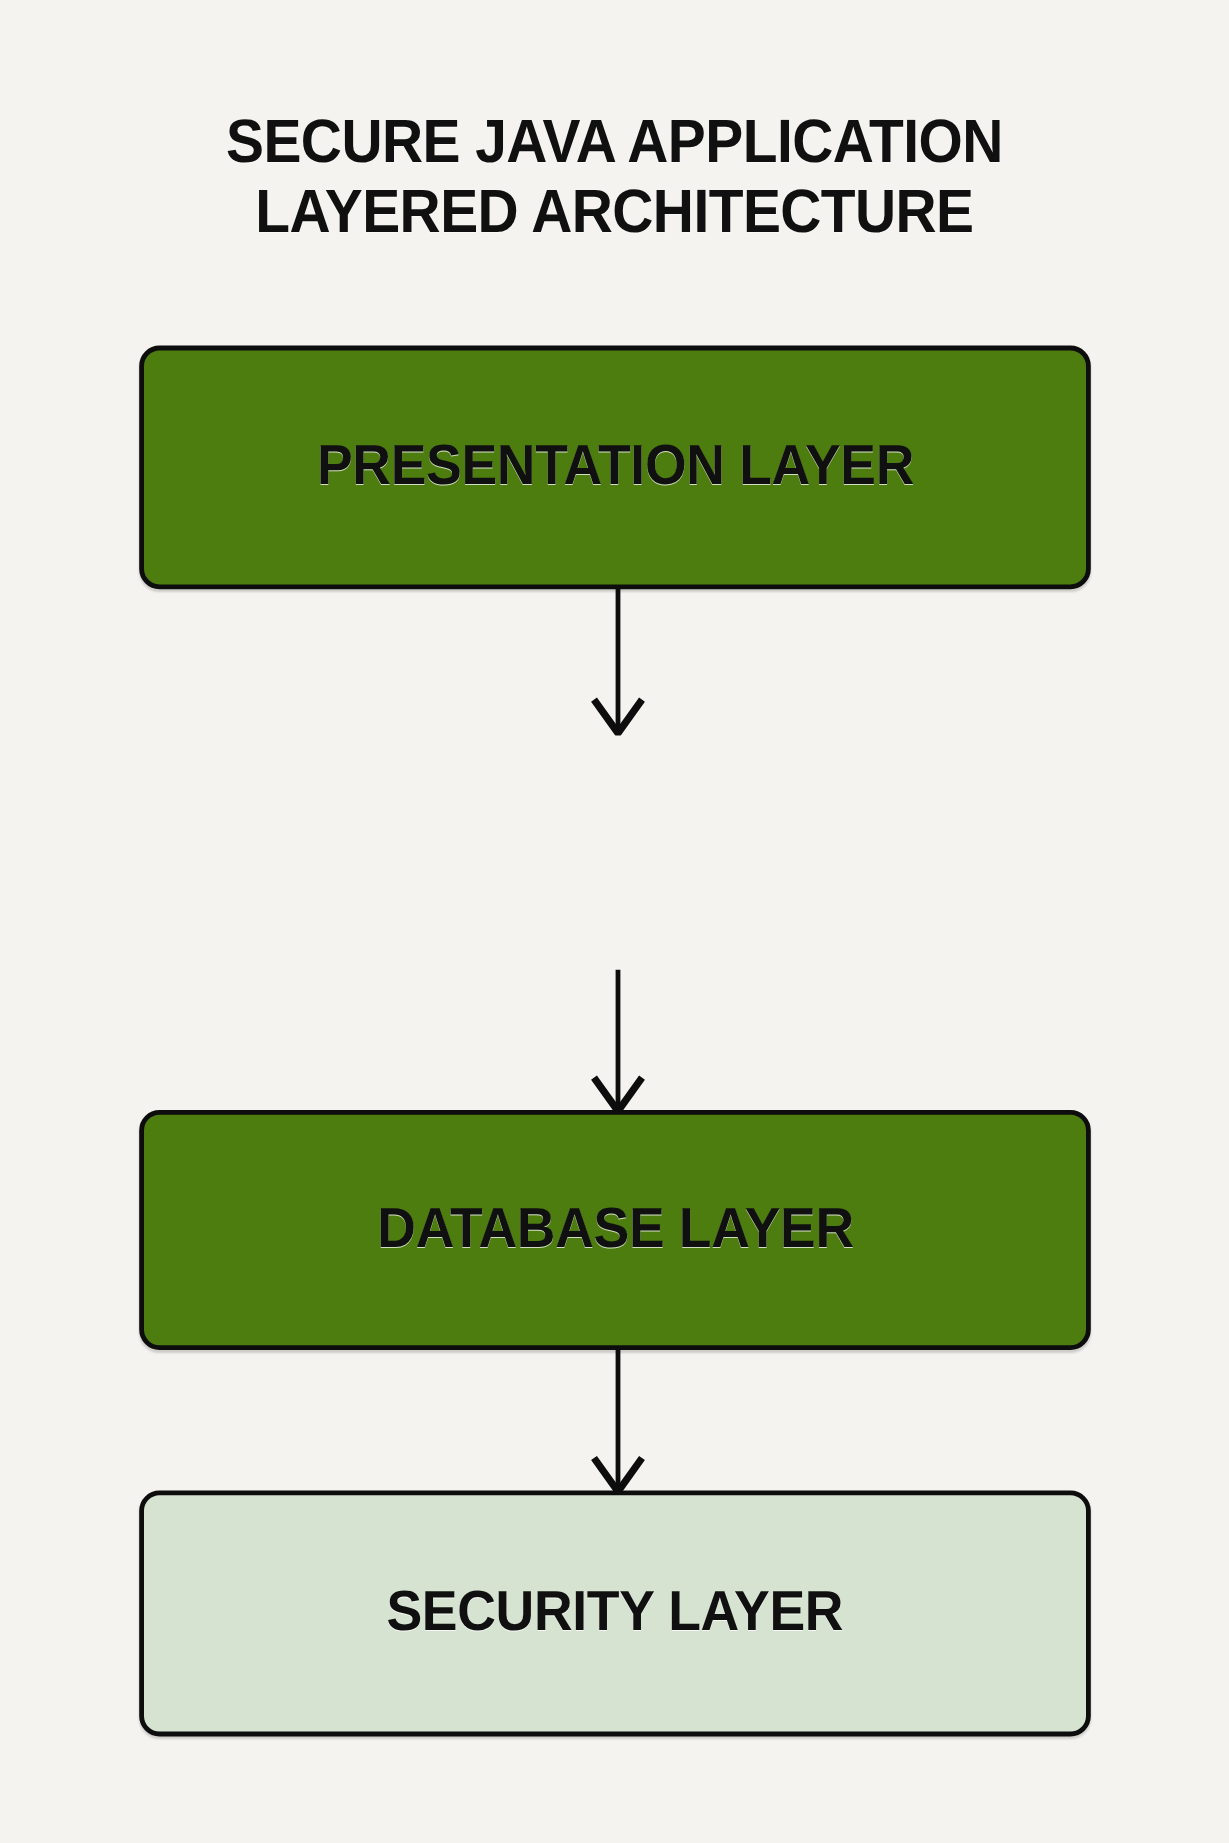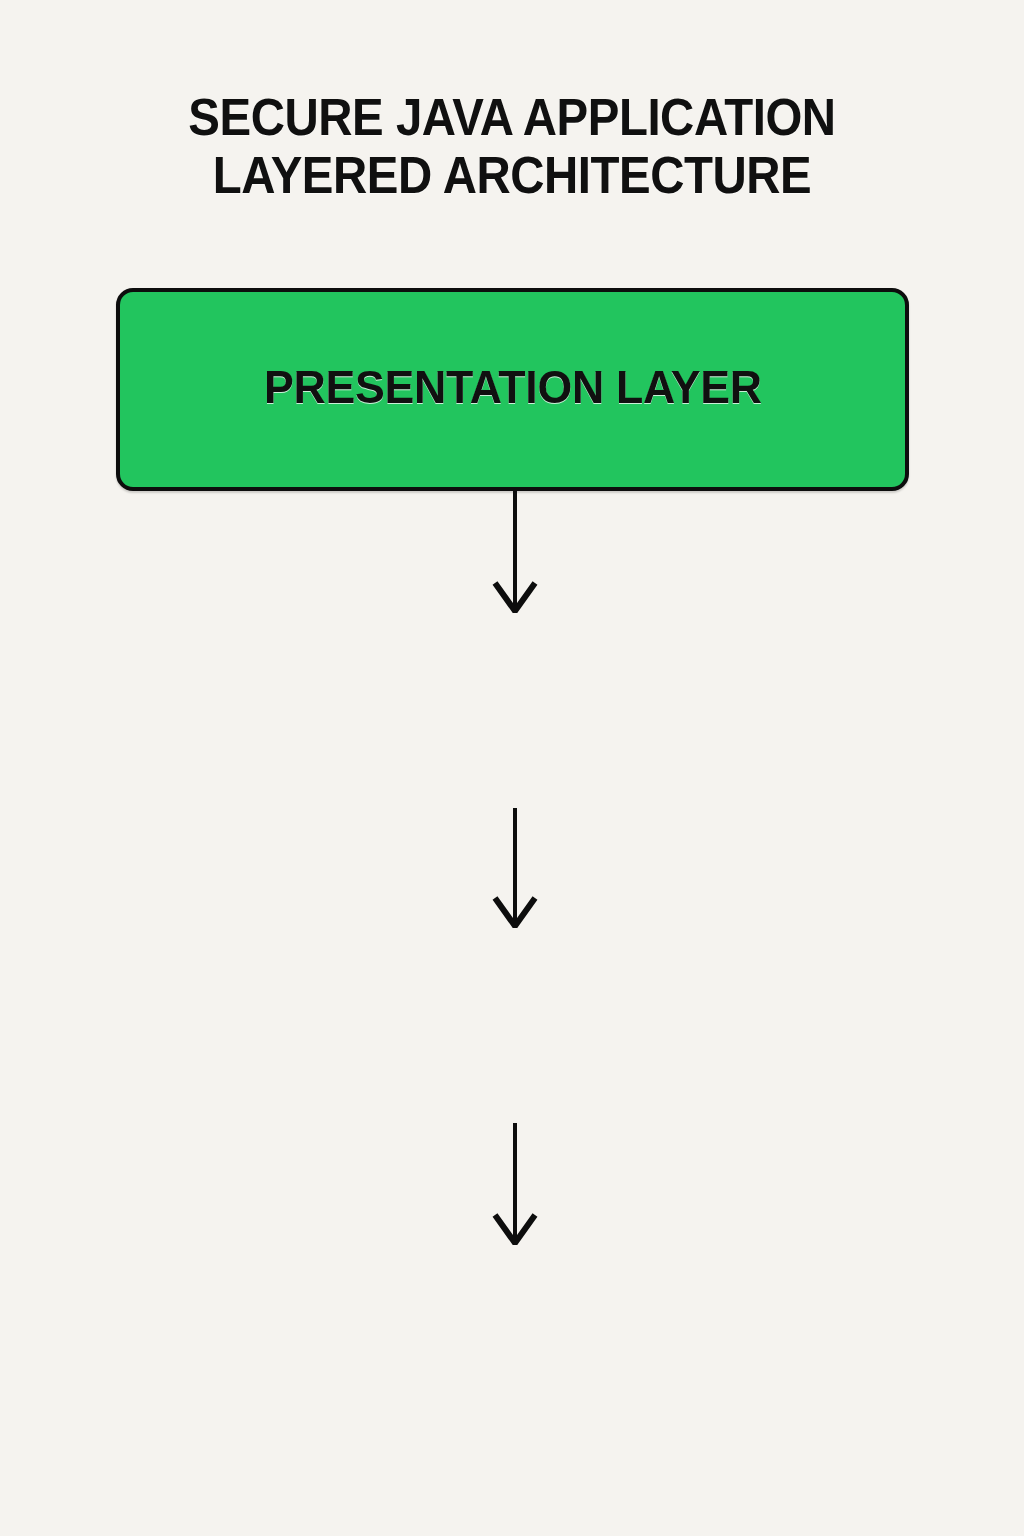--- a/index.html
+++ b/index.html
@@ -51,21 +51,21 @@
     left: 116px;
     width: 793px;
     box-sizing: border-box;
     border: 4px solid #0d0d0d;
     border-radius: 17px;
     display: flex;
     align-items: center;
     justify-content: center;
     box-shadow: 0 2px 2px rgba(0,0,0,0.16);
   }
-  .layer-box.blue  { background: #22c55e; }
+  .layer-box.blue  { background: #4d7c0f; }
   .layer-box.green { background: #d6e3d1; }
 
   .layer-label {
     font-family: "Liberation Sans", "DejaVu Sans", sans-serif;
     font-size: 47px;
     font-weight: 700;
     letter-spacing: -0.3px;
     color: #101010;
     white-space: nowrap;
     transform: scaleX(0.95);
@@ -113,22 +113,28 @@
   </div>
 
 
   <div id="arrow-2" class="connector">
     <svg width="86" height="120" viewBox="0 0 86 120" xmlns="http://www.w3.org/2000/svg">
       <line x1="43" y1="0" x2="43" y2="117" stroke="#0d0d0d" stroke-width="4"></line>
       <polyline points="23,90 43,118 63,90" fill="none" stroke="#0d0d0d" stroke-width="6" stroke-linecap="butt" stroke-linejoin="miter"></polyline>
     </svg>
   </div>
 
+  <div id="box-database" class="layer-box blue">
+    <span class="layer-label">DATABASE LAYER</span>
+  </div>
 
   <div id="arrow-3" class="connector">
     <svg width="86" height="122" viewBox="0 0 86 122" xmlns="http://www.w3.org/2000/svg">
       <line x1="43" y1="0" x2="43" y2="119" stroke="#0d0d0d" stroke-width="4"></line>
       <polyline points="23,92 43,120 63,92" fill="none" stroke="#0d0d0d" stroke-width="6" stroke-linecap="butt" stroke-linejoin="miter"></polyline>
     </svg>
   </div>
 
+  <div id="box-security" class="layer-box green">
+    <span class="layer-label">SECURITY LAYER</span>
+  </div>
 
 </div>
 
 </body></html>

